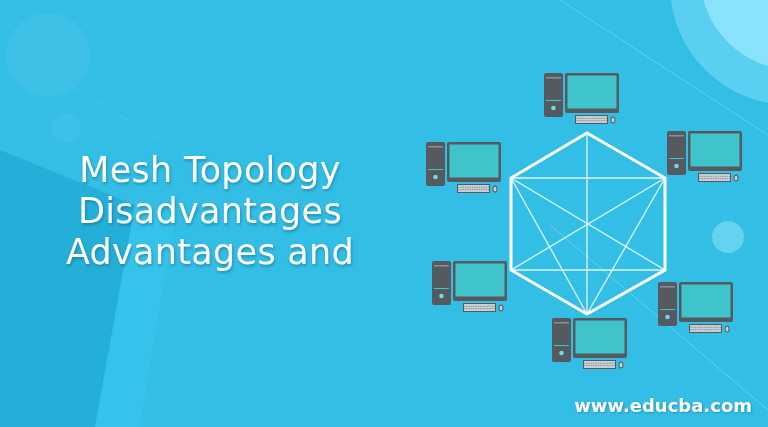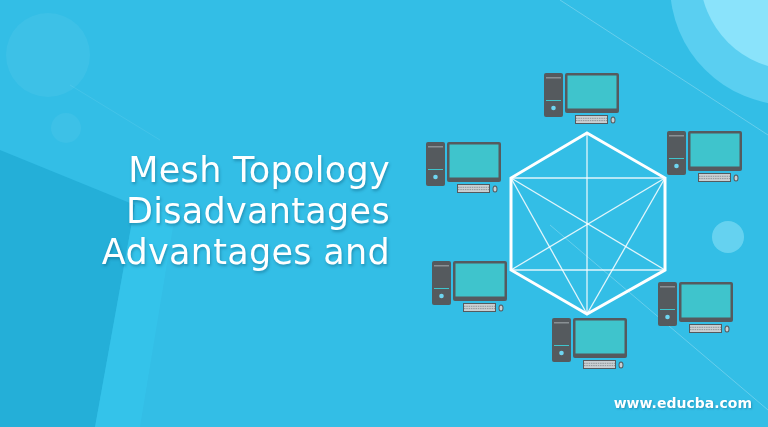--- a/index.html
+++ b/index.html
@@ -1,30 +1,30 @@
 <!DOCTYPE html>
 <html><head>
   <meta charset="utf-8">
   <style>
     html, body { margin: 0; padding: 0; }
     body { width: 768px; height: 427px; overflow: hidden; background: #33bee6; }
     .stage { position: relative; width: 768px; height: 427px; overflow: hidden; background: #33bee6; }
     .bg-svg { position: absolute; left: 0; top: 0; }
     .title {
       position: absolute; left: 30px; top: 150px; width: 360px;
-      text-align: right; color: #ffffff;
+      text-align: center; color: #ffffff;
       font-family: "DejaVu Sans", sans-serif; font-size: 35px; line-height: 41px;
       letter-spacing: 0.3px;
       text-shadow: 1px 2px 3px rgba(0,60,90,0.35);
     }
     .title div { white-space: nowrap; }
     .site-url {
       position: absolute; right: 16px; top: 395px;
       color: #ffffff; font-family: "DejaVu Sans", sans-serif;
-      font-size: 14px; font-weight: bold;
+      font-size: 18px; font-weight: bold;
       text-shadow: 1px 1px 2px rgba(0,60,90,0.3);
     }
     .computer { position: absolute; width: 78px; height: 56px; }
     .computer svg { display: block; }
   </style>
 </head>
 <body>
 
 <div class="stage">
 

